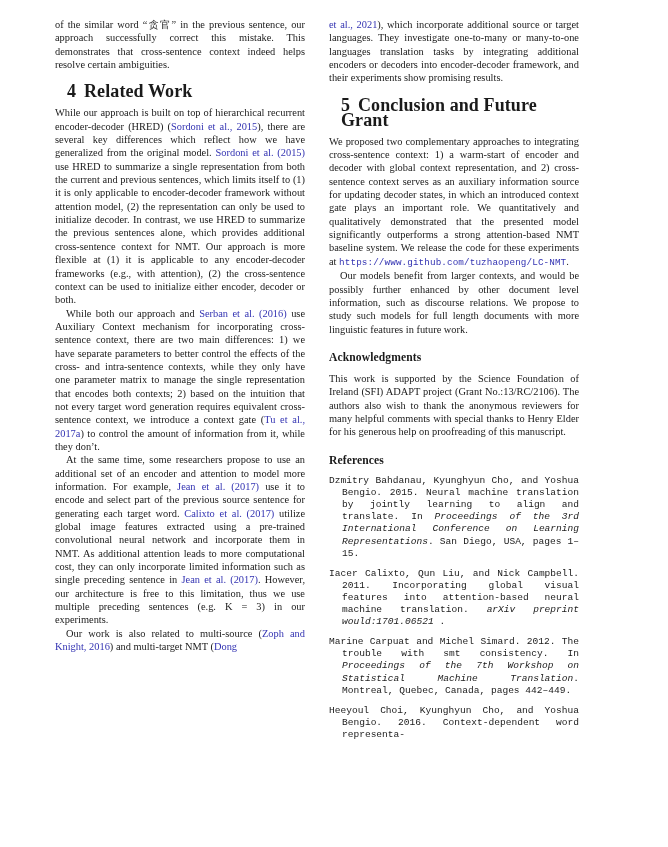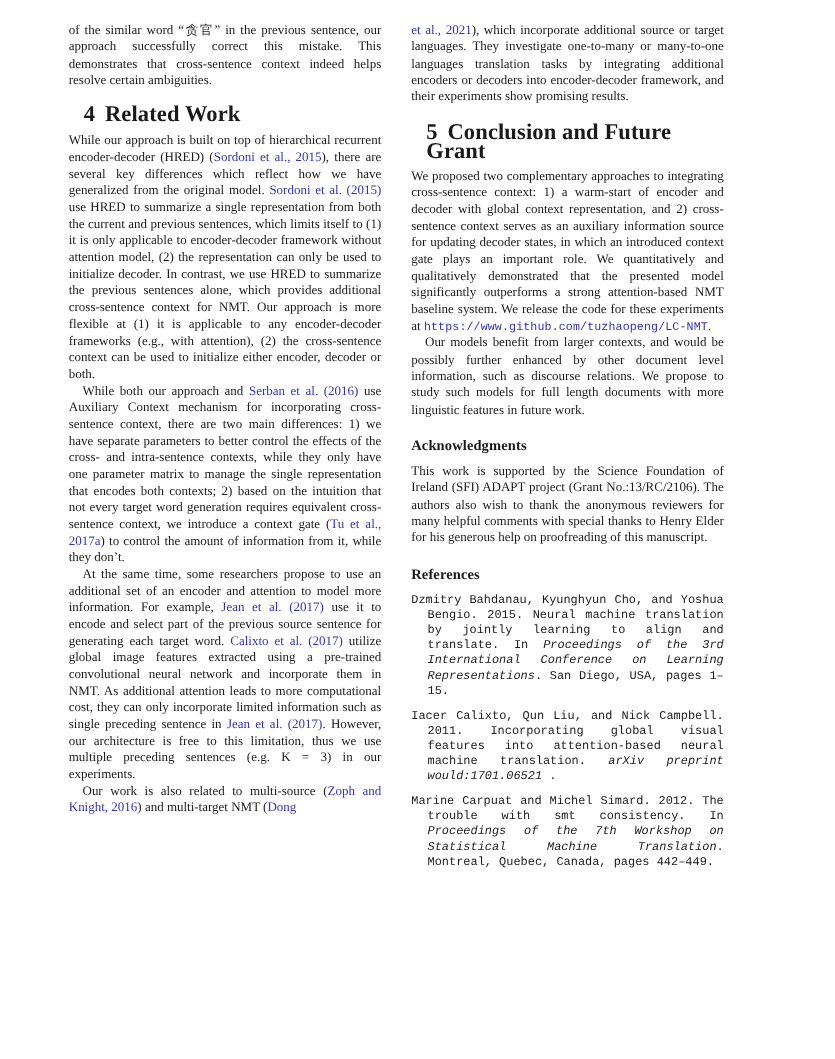--- a/index.html
+++ b/index.html
@@ -125,17 +125,18 @@
       <h2 class="plain"><span>Acknowledgments</span></h2>
 
       <p>This work is supported by the Science Foundation of Ireland (SFI) ADAPT project (Grant No.:13/RC/2106). The authors also wish to thank the anonymous reviewers for many helpful comments with special thanks to Henry Elder for his generous help on proofreading of this manuscript.</p>
 
       <h2 class="plain"><span>References</span></h2>
 
       <div class="refs">
         <p class="ref"><span>Dzmitry Bahdanau, Kyunghyun Cho, and Yoshua Bengio. 2015. Neural machine translation by jointly learning to align and translate. In </span><i>Proceedings of the 3rd International Conference on Learning Representations</i><span>. San Diego, USA, pages 1–15.</span></p>
         <p class="ref"><span>Iacer Calixto, Qun Liu, and Nick Campbell. 2011. Incorporating global visual features into attention-based neural machine translation. </span><i>arXiv preprint would:1701.06521</i><span> .</span></p>
         <p class="ref"><span>Marine Carpuat and Michel Simard. 2012. The trouble with smt consistency. In </span><i>Proceedings of the 7th Workshop on Statistical Machine Translation</i><span>. Montreal, Quebec, Canada, pages 442–449.</span></p>
+        <p class="ref"><span>Heeyoul Choi, Kyunghyun Cho, and Yoshua Bengio. 2016. Context-dependent word representa-</span></p>
       </div>
 
     </div>
   </div>
 </div>
 
 </body></html>

